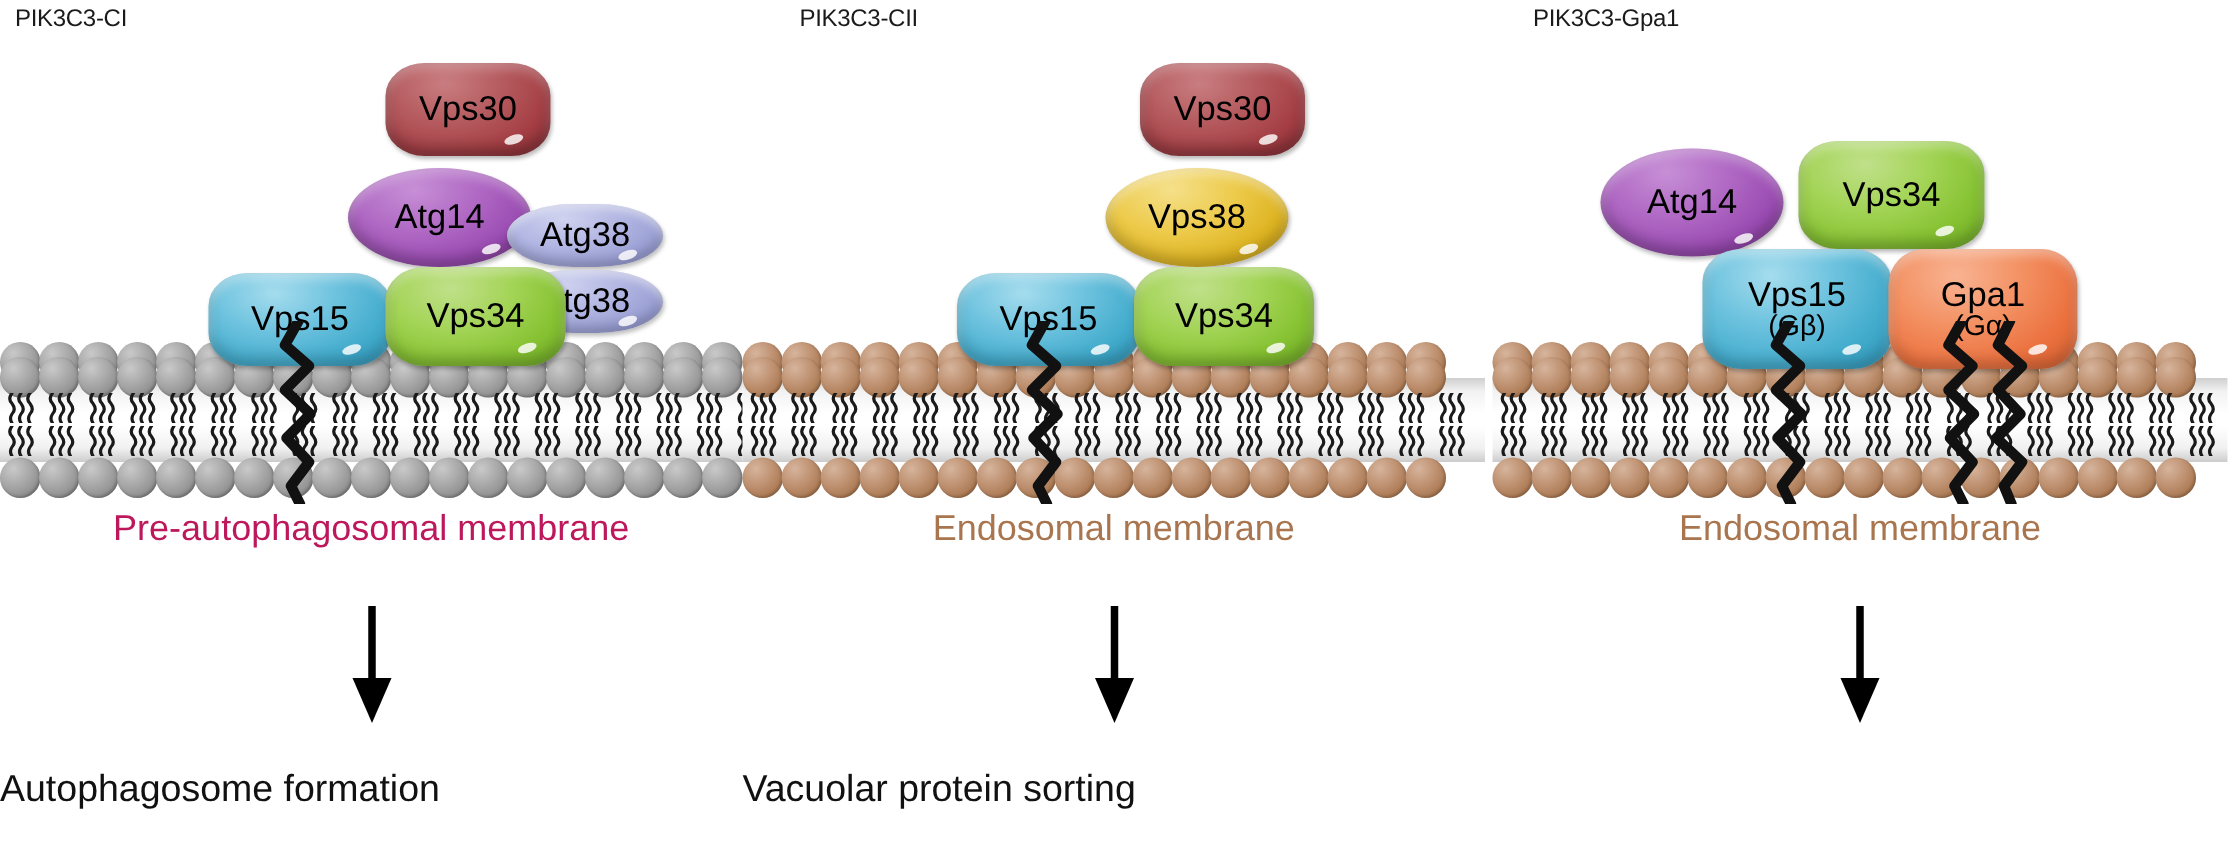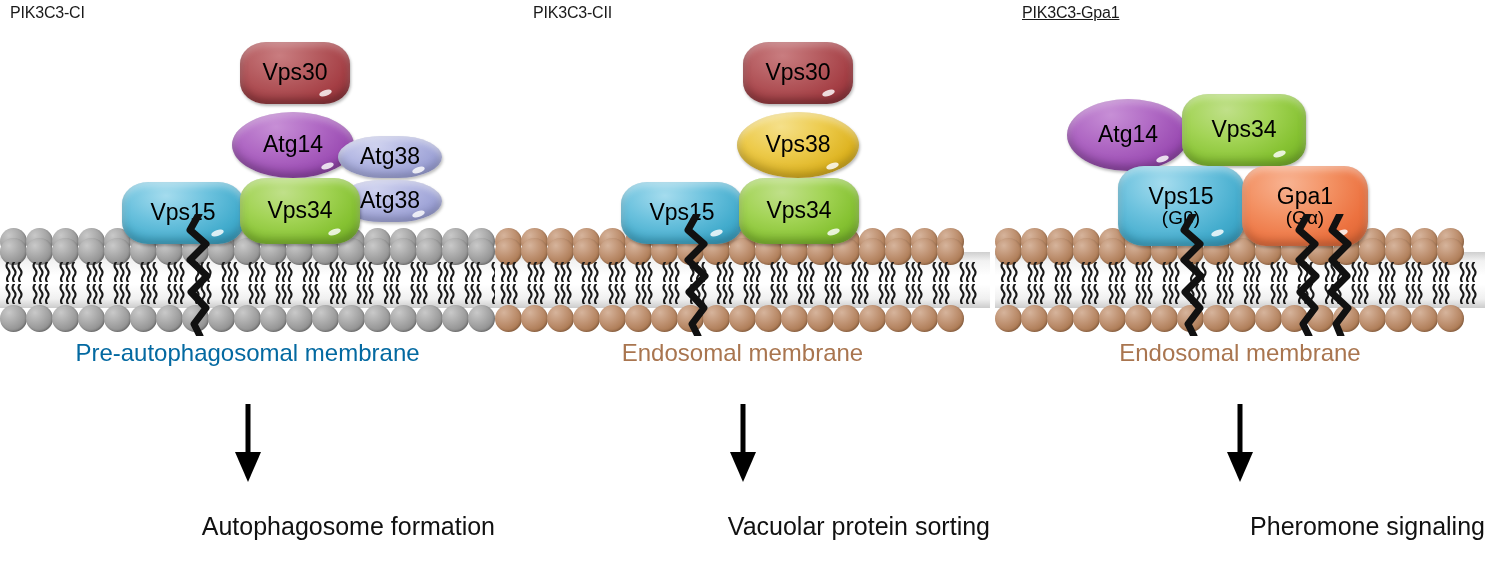--- a/index.html
+++ b/index.html
@@ -68,21 +68,21 @@
   }
   .blob .sub { font-size:19px; }
   .blob::after {
     content:""; position:absolute;
     right:16%; bottom:13%;
     width:13px; height:6px; border-radius:50%;
     background:rgba(255,255,255,.82);
     transform:rotate(-18deg);
     pointer-events:none;
   }
-  .rrect { border-radius:26px/22px; }
+  .rrect { border-radius:26px/22px;margin-left:17px; }
   .pill  { border-radius:50px/24px; }
   .ellipse { border-radius:50%; }
 
   .c-red    { background:radial-gradient(ellipse at 36% 22%, #c97d80 0%, #b55b5f 38%, #a53f45 70%, #8d2f37 100%);
               box-shadow: inset 0 -5px 9px rgba(0,0,0,.30), inset 0 4px 7px rgba(255,255,255,.30), 1px 2px 3px rgba(0,0,0,.28); }
   .c-purple { background:radial-gradient(ellipse at 36% 22%, #c78fd6 0%, #b069c4 38%, #9a4bb2 70%, #84399c 100%);
               box-shadow: inset 0 -5px 9px rgba(0,0,0,.26), inset 0 4px 7px rgba(255,255,255,.34), 1px 2px 3px rgba(0,0,0,.28); }
   .c-green  { background:radial-gradient(ellipse at 36% 22%, #c0e08a 0%, #a3d456 38%, #86c232 70%, #6eab25 100%);
               box-shadow: inset 0 -5px 9px rgba(0,0,0,.24), inset 0 4px 7px rgba(255,255,255,.40), 1px 2px 3px rgba(0,0,0,.28); }
   .c-blue   { background:radial-gradient(ellipse at 36% 22%, #a5dcee 0%, #6cc2de 38%, #43accd 70%, #2e95b8 100%);
@@ -92,28 +92,28 @@
   .c-yellow { background:radial-gradient(ellipse at 36% 22%, #f5e08a 0%, #edcb4c 38%, #ddb320 70%, #c39d14 100%);
               box-shadow: inset 0 -5px 9px rgba(0,0,0,.22), inset 0 4px 7px rgba(255,255,255,.45), 1px 2px 3px rgba(0,0,0,.28); }
   .c-orange { background:radial-gradient(ellipse at 36% 22%, #f8b392 0%, #f39163 38%, #ec7240 70%, #d55f2f 100%);
               box-shadow: inset 0 -5px 9px rgba(0,0,0,.22), inset 0 4px 7px rgba(255,255,255,.42), 1px 2px 3px rgba(0,0,0,.28); }
 
   
   .mem-caption {
     position:absolute; top:339px; left:0; width:100%;
     text-align:center; font-size:24px; white-space:nowrap;
   }
-  .cap-gray  { color:#0369a1; }
+  .cap-gray  { color:#be185d; }
   .cap-brown { color:#a9754f; }
 
   .arrow { position:absolute; top:404px; left:50%; transform:translateX(-50%); }
 
   .outcome {
     position:absolute; top:512px; left:0; width:100%;
-    text-align:right; font-size:25px; color:#111; white-space:nowrap;padding-left:17px;
+    text-align:left; font-size:25px; color:#111; white-space:nowrap;
   }
 </style>
 </head>
 <body>
 
 <div class="figure">
 
   <div class="panel" id="panel-1">
 
     <div class="panel-title">PIK3C3-CI</div>
@@ -842,21 +842,21 @@
     <svg class="arrow" width="34" height="78" viewBox="0 0 34 78">
       <path d="M17 0 L17 52" stroke="#000" stroke-width="5"></path>
       <path d="M4 48 L30 48 L17 78 Z" fill="#000"></path>
     </svg>
 
     <div class="outcome">Vacuolar protein sorting</div>
   </div>
 
   <div class="panel" id="panel-3">
 
-    <div class="panel-title" style="left:27px;text-decoration:underline;">PIK3C3-Gpa1</div>
+    <div class="panel-title" style="left:27px;">PIK3C3-Gpa1</div>
 
     <div class="membrane">
       <div class="mem-core"></div>
       <div class="heads upper-back">
           <span class="head brown-head"></span>
           <span class="head brown-head"></span>
           <span class="head brown-head"></span>
           <span class="head brown-head"></span>
           <span class="head brown-head"></span>
           <span class="head brown-head"></span>
@@ -1200,16 +1200,15 @@
       <span class="sub">(Gα)</span>
     </div>
 
     <div class="mem-caption cap-brown">Endosomal membrane</div>
 
     <svg class="arrow" width="34" height="78" viewBox="0 0 34 78">
       <path d="M17 0 L17 52" stroke="#000" stroke-width="5"></path>
       <path d="M4 48 L30 48 L17 78 Z" fill="#000"></path>
     </svg>
 
-    <div class="outcome">Pheromone signaling</div>
   </div>
 
 </div>
 
 </body></html>

